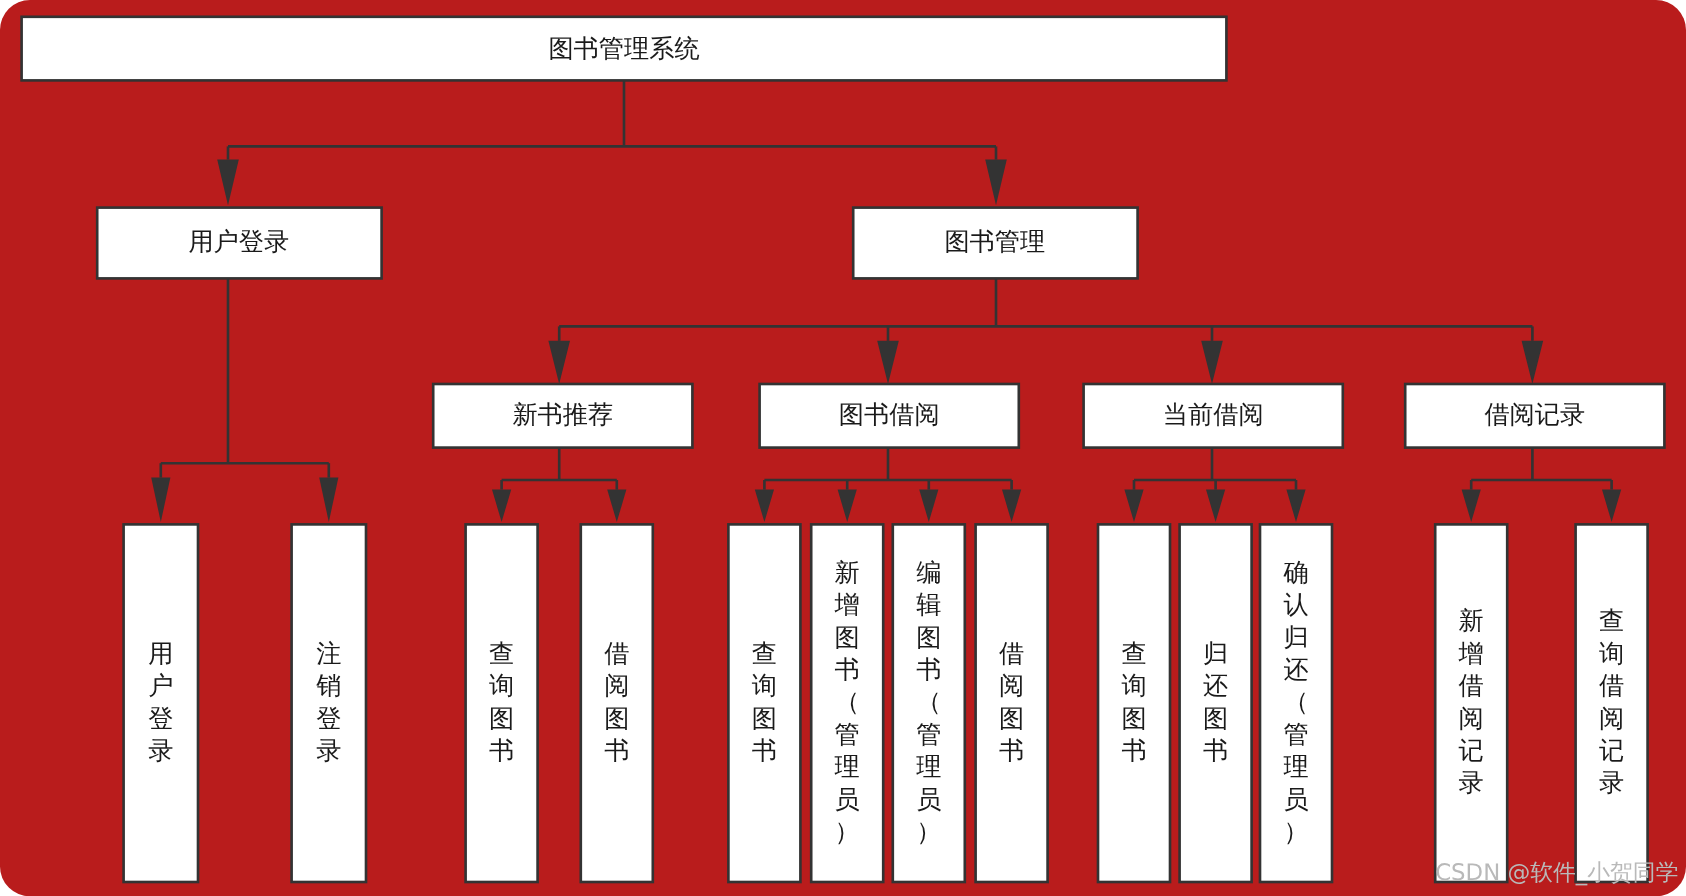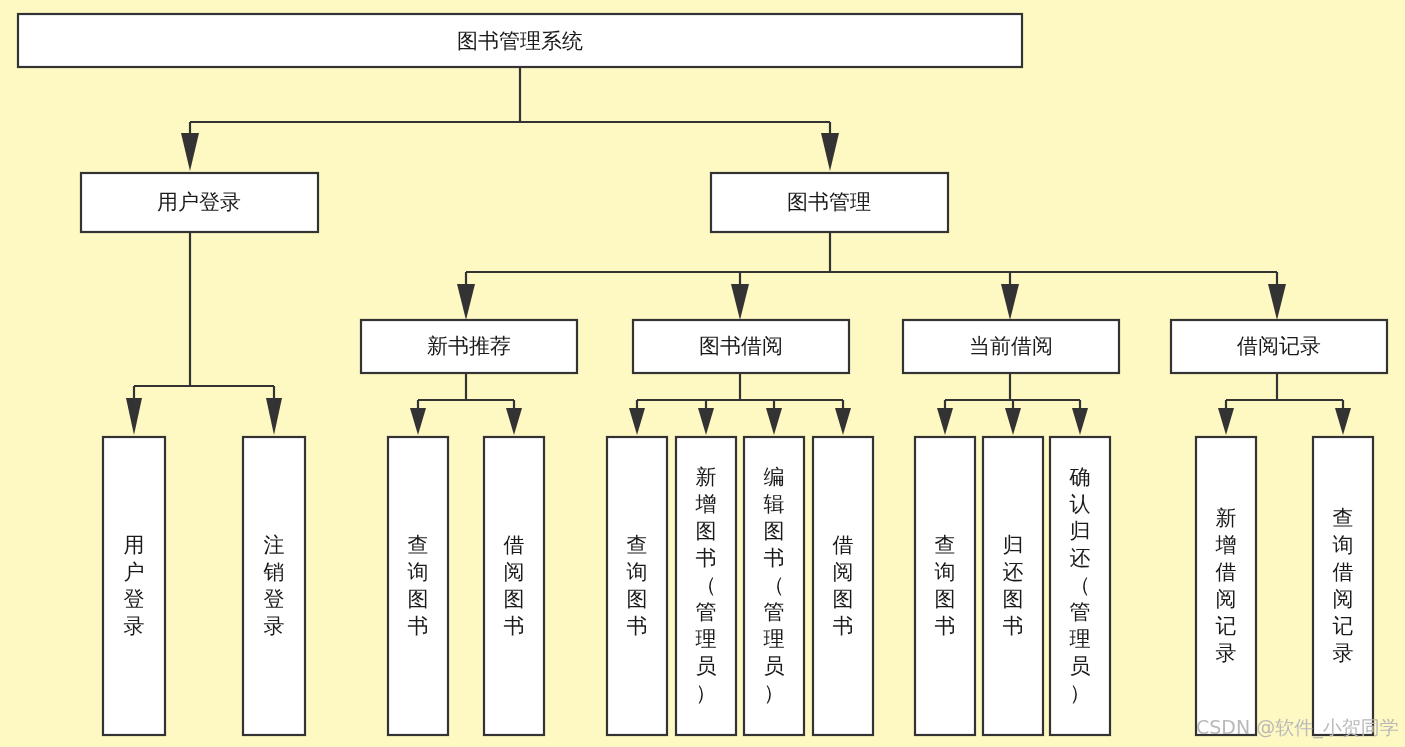--- a/index.html
+++ b/index.html
@@ -10,21 +10,22 @@
   body {
     width: 1405px;
     height: 747px;
     font-family: "DejaVu Sans", "Liberation Sans", sans-serif;
     overflow: hidden;
   }
   #diagram-root {
     position: relative;
     width: 1405px;
     height: 747px;
-    background: #fef9c3;
+    background: #b91c1c;
+    border-radius: 25px;
   }
   svg#flowchart {
     position: absolute;
     left: 0;
     top: 0;
     width: 1405px;
     height: 747px;
   }
   .node-box {
     fill: #ffffff;

